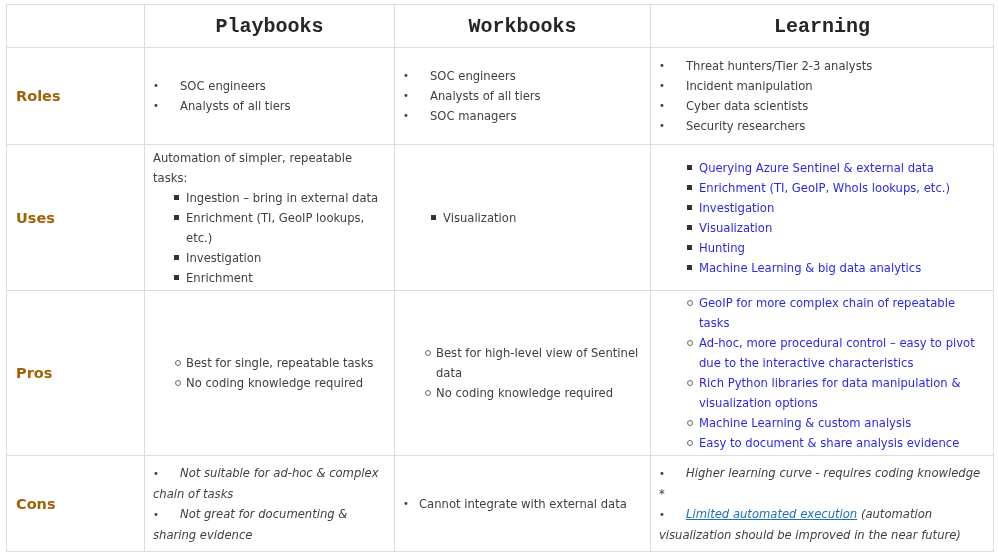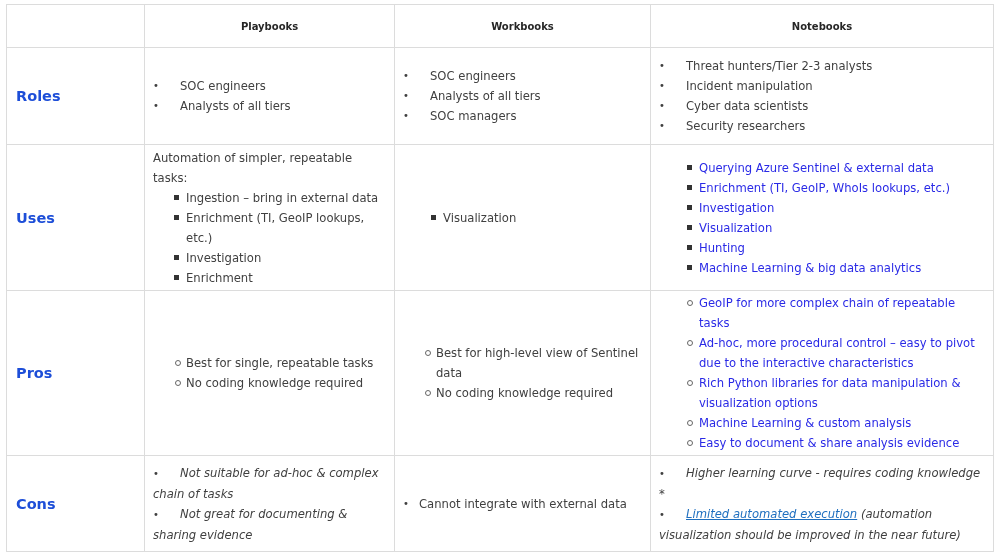--- a/index.html
+++ b/index.html
@@ -1,22 +1,22 @@
 <!DOCTYPE html>
 <html><head>
 <meta charset="utf-8">
 <style>
   html, body { margin: 0; padding: 0; background: #ffffff; }
   body { width: 999px; height: 556px; position: relative; overflow: hidden;
          font-family: "DejaVu Sans", sans-serif; color: #404040; }
   table { position: absolute; left: 6px; top: 4px; border-collapse: collapse;
           table-layout: fixed; width: 987px; }
   td, th { border: 1px solid #dcdcdc; vertical-align: middle; padding: 0; }
-  th { height: 42px; font-weight: bold; font-size: 10px; color: #262626; text-align: center; }
-  td.rowhead { font-weight: bold; font-size: 14.5px; color: #1d4ed8; padding-left: 9px; }
+  th { height: 42px; font-weight: bold; font-size: 20px; color: #262626; text-align: center; font-family: Liberation Mono, monospace; }
+  td.rowhead { font-weight: bold; font-size: 14.5px; color: #a16207; padding-left: 9px; }
   td.cell { font-size: 11.6px; line-height: 20px; padding: 0 8px; }
   ul { margin: 0; padding: 0; list-style: none; }
   li { position: relative; }
   .dot li { padding-left: 27px; }
   .dot li::before { content: "•"; position: absolute; left: 0; font-size: 10px; color: #404040; }
   .sq li { padding-left: 40px; }
   .sq li::before { content: ""; position: absolute; left: 28px; top: 7px; width: 5px; height: 5px; background: #333; }
   .sq.indent li { padding-left: 33px; }
   .sq.indent li::before { left: 21px; }
   .circ li { padding-left: 33px; }
@@ -40,21 +40,21 @@
     <col style="width:138px">
       <col style="width:250px">
       <col style="width:256px">
       <col style="width:343px">
   </colgroup>
   <tbody>
       <tr>
     <th></th>
     <th>Playbooks</th>
     <th>Workbooks</th>
-    <th>Notebooks</th>
+    <th>Learning</th>
   </tr>
 
   <tr style="height:97px">
     <td class="rowhead">Roles</td>
     <td class="cell">
       <ul class="dot">
         <li>SOC engineers</li>
         <li>Analysts of all tiers</li>
       </ul>
     </td>

